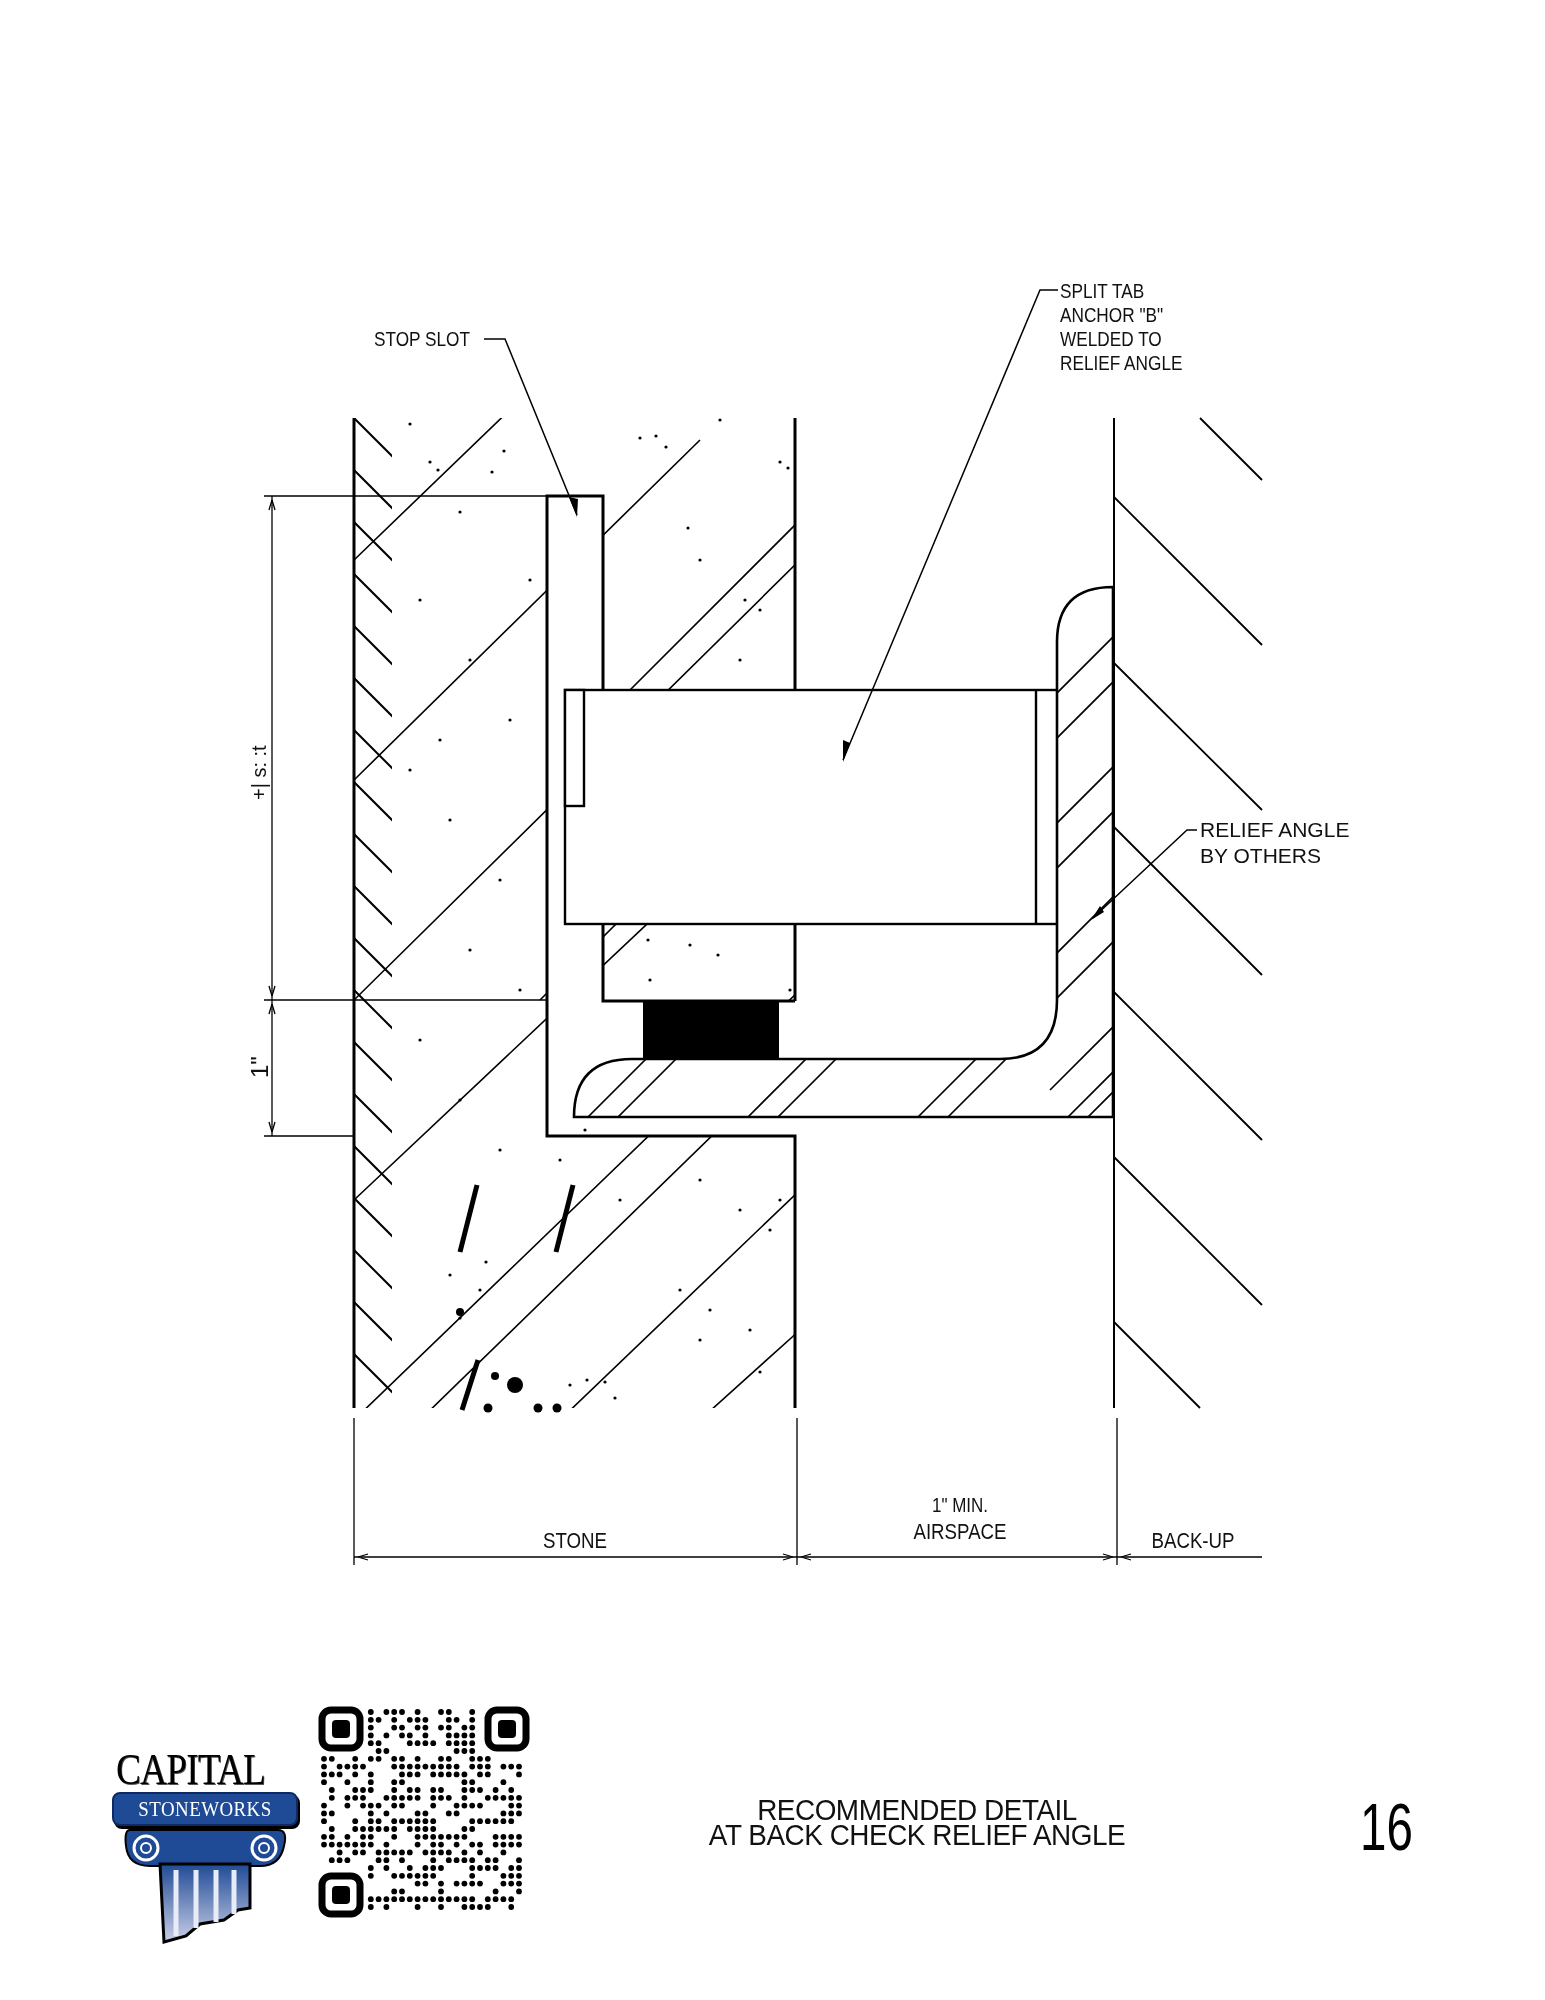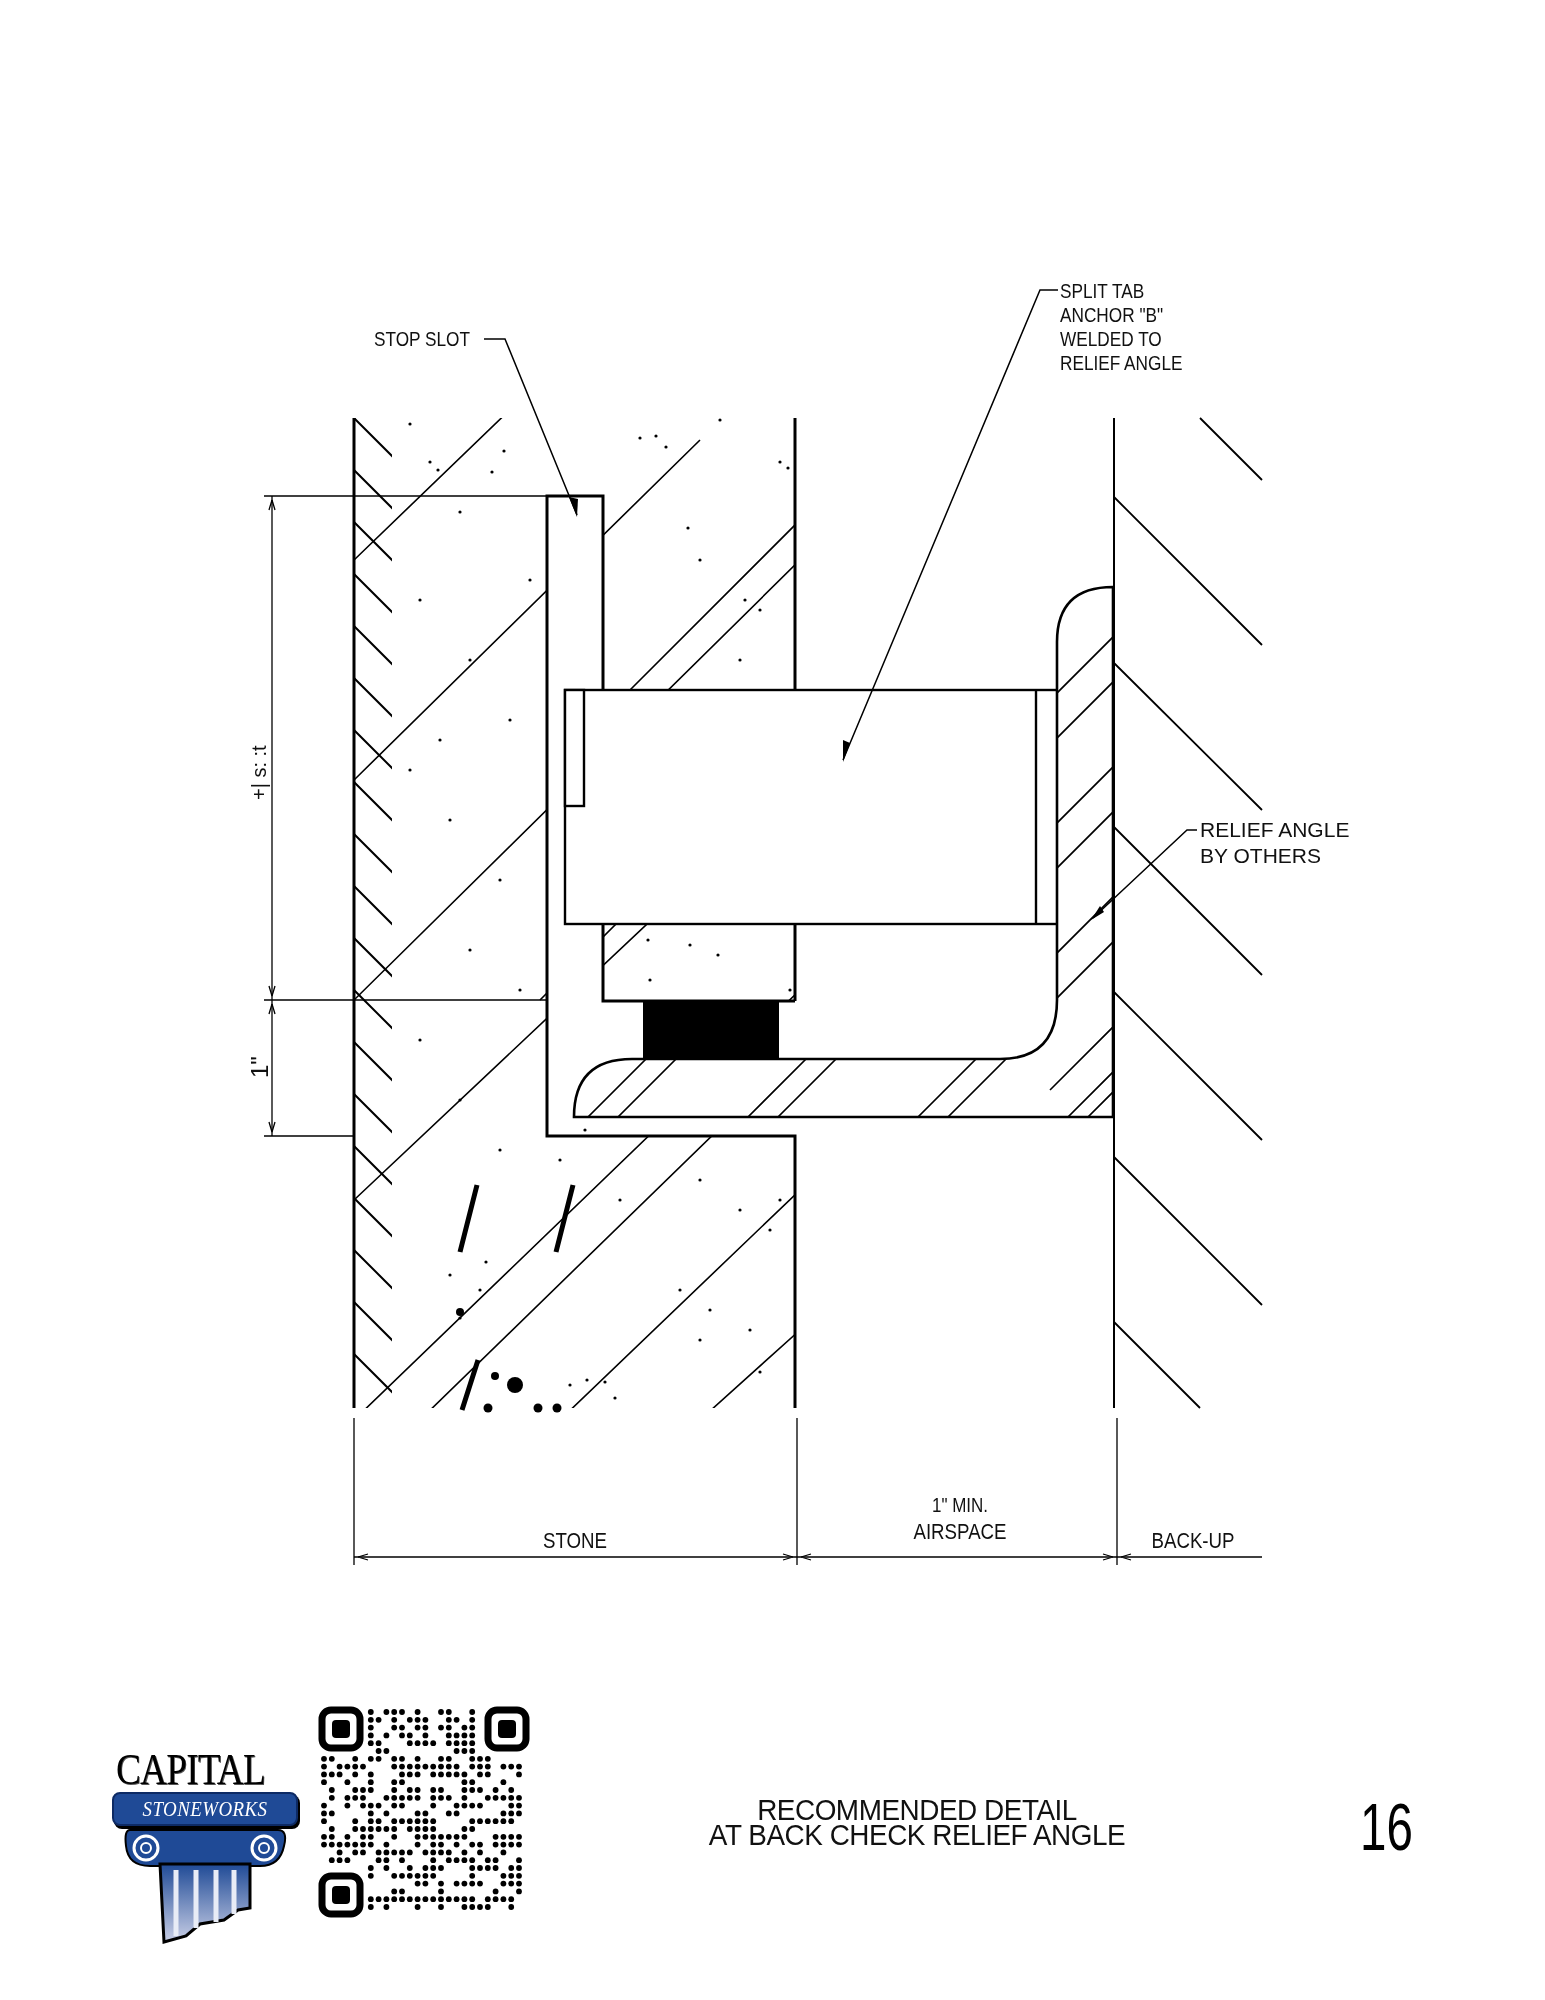--- a/index.html
+++ b/index.html
@@ -7,21 +7,21 @@
   #drawing { position: absolute; left: 0; top: 0; width: 1545px; height: 2000px; }
   .lbl { position: absolute; font-family: "Liberation Sans", sans-serif; color: #111; white-space: nowrap; transform: scaleX(0.82); transform-origin: left top; }
   .lbl.sm { font-size: 21px; line-height: 24px; }
   .lbl.rel { font-family: "Liberation Sans", sans-serif; font-size: 21px; line-height: 26px; transform: none; }
   .dimtxt { position: absolute; font-size: 22px; color: #111; white-space: nowrap; transform: scaleX(0.85); transform-origin: center top; text-align: center; }
   .rot { position: absolute; font-size: 20px; white-space: nowrap; transform-origin: left top; transform: rotate(-90deg); color: #111; }
   .footer-title { position: absolute; left: 672px; top: 1797px; width: 490px; text-align: center; font-size: 30px; line-height: 25px; letter-spacing: -0.5px; transform: scaleX(0.93); transform-origin: center top; color: #111; font-family: "Liberation Sans", sans-serif; font-weight: 300; }
   .page-num { position: absolute; left: 1360px; top: 1792px; font-size: 66px; line-height: 70px; transform: scaleX(0.72); transform-origin: left top; color: #000; }
   .logo { position: absolute; left: 112px; top: 1748px; width: 190px; height: 200px; }
   .logo .cap { position: absolute; left: 4px; top: 0; width: 180px; font-family: "Liberation Serif", serif; font-size: 44px; line-height: 44px; letter-spacing: -1px; transform: scaleX(0.85); transform-origin: left top; color: #000; text-shadow: 1px 1px 0 #555; }
-  .logo .band { position: absolute; left: 0; top: 44px; width: 182px; height: 30px; border-radius: 8px; background: #1f4a96; border: 2px solid #0d2a64; box-shadow: 2px 3px 0 #000; font-style: italic; }
+  .logo .band { position: absolute; left: 0; top: 44px; width: 182px; height: 30px; border-radius: 8px; background: #1f4a96; border: 2px solid #0d2a64; box-shadow: 2px 3px 0 #000; }
   .logo .band span { display: block; color: #fff; font-family: "Liberation Serif", serif; font-size: 22px; line-height: 30px; text-align: center; letter-spacing: 0.5px; transform: scaleX(0.86); }
   .qr { position: absolute; left: 318px; top: 1706px; width: 212px; height: 212px; }
 </style>
 </head>
 <body>
 
 <svg id="drawing" viewBox="0 0 1545 2000" xmlns="http://www.w3.org/2000/svg">
   <defs>
     <clipPath id="hatchBand">
         <rect x="354" y="418" width="38" height="990"></rect>

